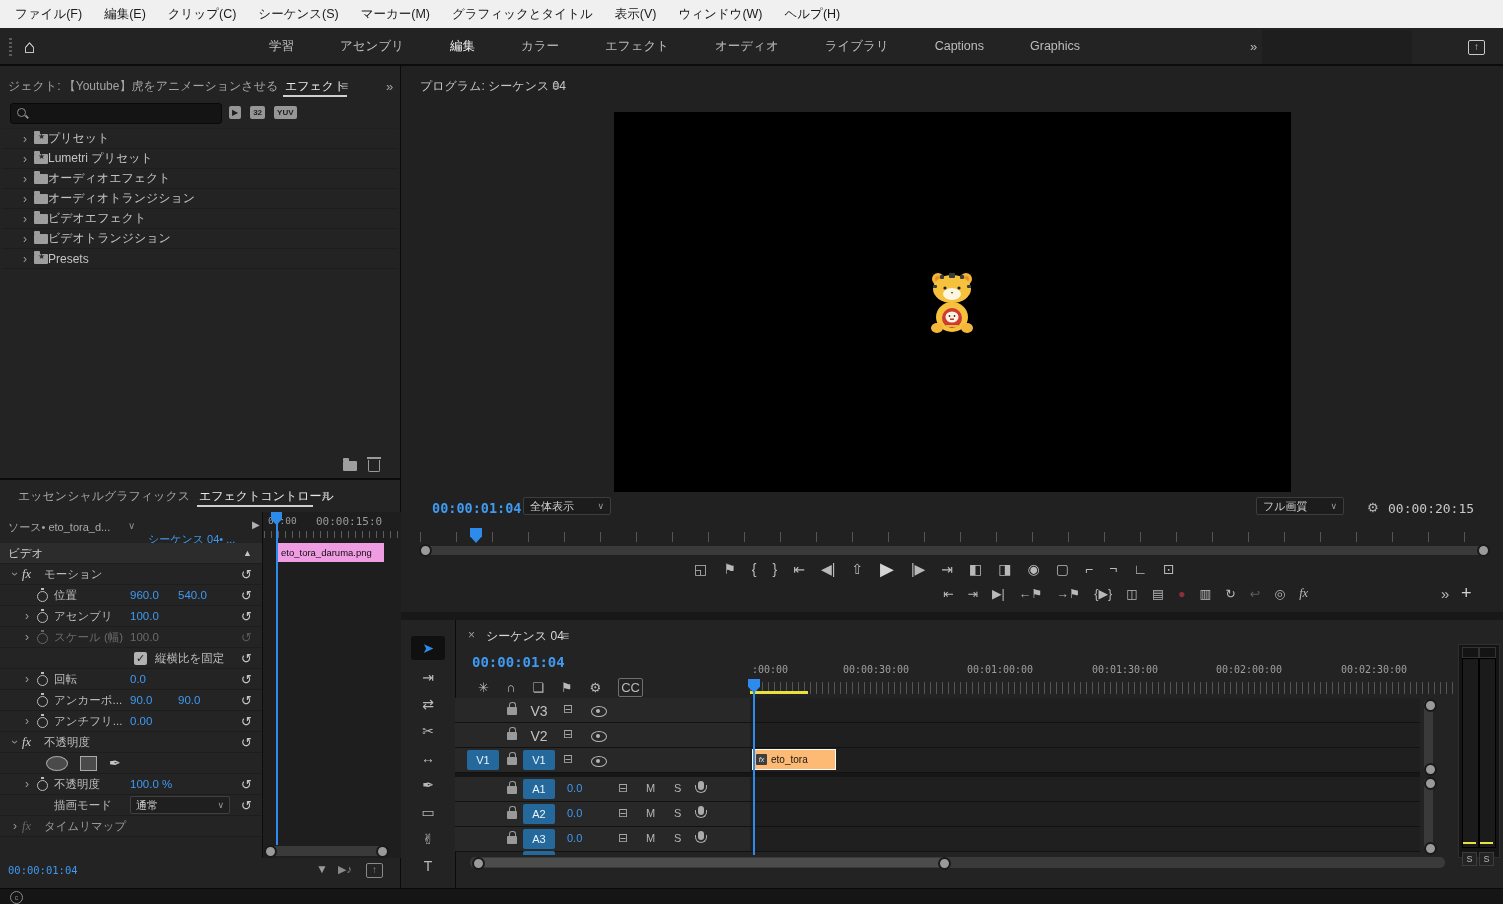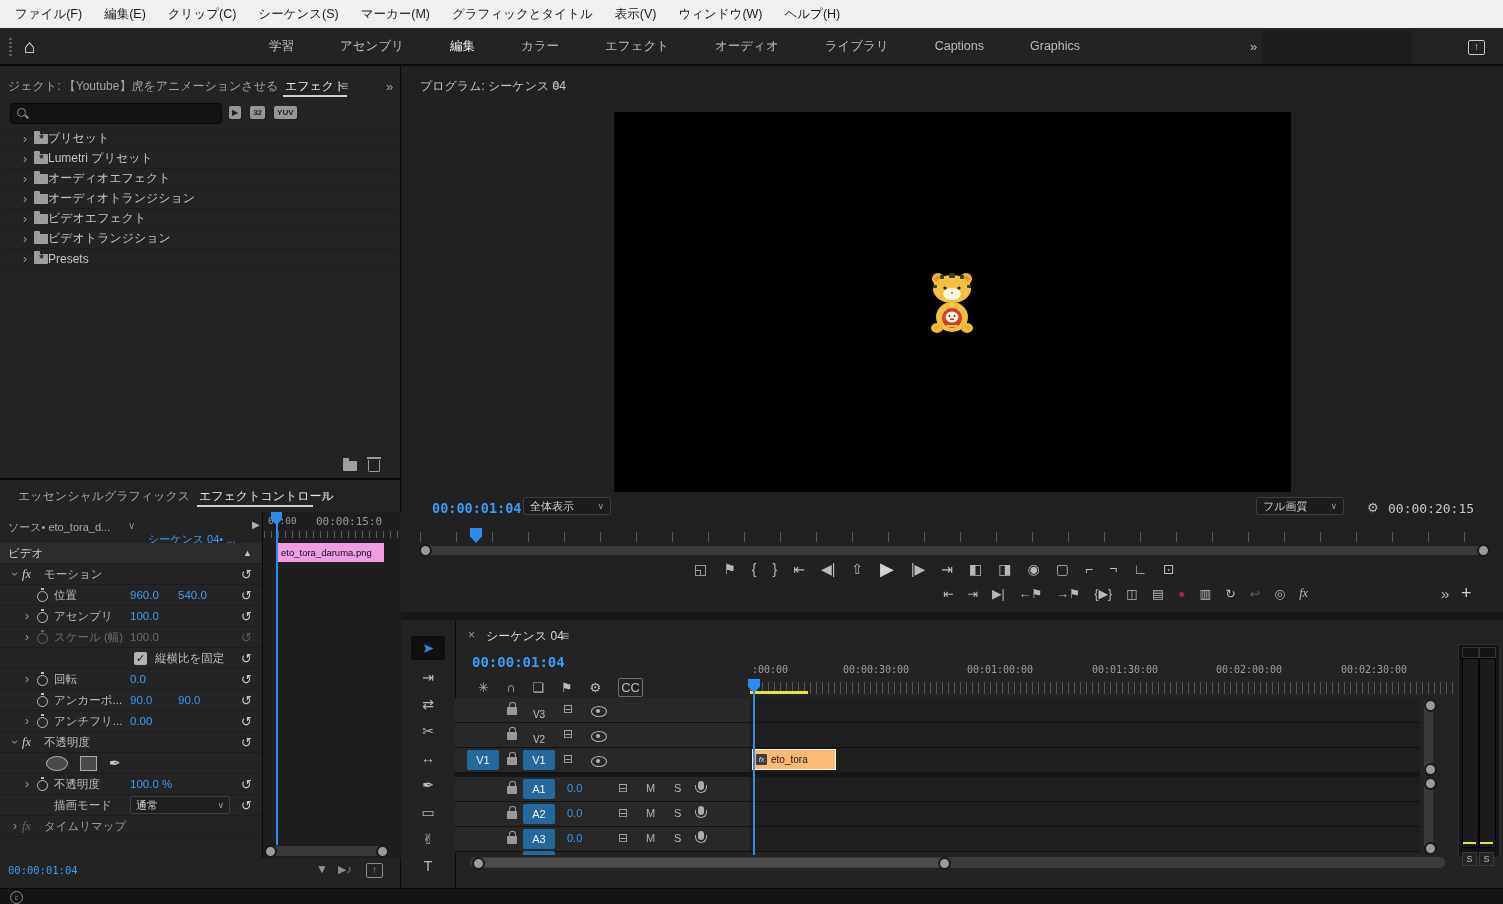--- a/index.html
+++ b/index.html
@@ -105,21 +105,21 @@
   .li.blue{color:#3f9af2;}
   .li.boxed{border:1px solid #6f6f6f;font-size:8px;padding:1px 2px;border-radius:2px;color:#9a9a9a;}
   .rlabel{position:absolute;top:664px;font-size:10px;color:#9f9f9f;transform:translateX(-50%);font-family:"DejaVu Sans Mono",monospace;}
   #tl-rows{position:absolute;left:455px;top:698px;width:965px;}
   .trow{display:flex;height:24px;border-bottom:1px solid #121212;}
   .thd{width:295px;background:#282828;position:relative;flex:0 0 295px;}
   .tct{flex:1;background:#1f1f1f;position:relative;}
   .patch,.tbox{position:absolute;width:32px;height:20px;top:2px;border-radius:2px;background:#25699c;
                color:#eaf3fb;font-size:11px;display:flex;align-items:center;justify-content:center;}
   .patch{left:12px;} .tbox{left:68px;}
-  .tname{position:absolute;left:68px;width:32px;text-align:center;top:11px;color:#c2c2c2;font-size:10px;}
+  .tname{position:absolute;left:68px;width:32px;text-align:center;top:5px;color:#c2c2c2;font-size:14px;}
   .lock{position:absolute;left:52px;top:9px;width:10px;height:8px;background:#9a9a9a;border-radius:1px;}
   .lock::before{content:"";position:absolute;top:-5px;left:2px;width:5px;height:4px;border:1.5px solid #9a9a9a;border-bottom:none;border-radius:3px 3px 0 0;}
   .sync{position:absolute;font-size:12px;color:#a8a8a8;top:4px;}
   .eye{position:absolute;left:136px;top:8px;width:14px;height:9px;border:1px solid #b5b5b5;border-radius:50%;}
   .eye::after{content:"";position:absolute;left:4px;top:2px;width:4px;height:4px;background:#b5b5b5;border-radius:50%;}
   .vol{position:absolute;left:112px;top:5px;color:#3f9af2;font-size:11px;}
   .ms{position:absolute;top:5px;color:#b5b5b5;font-size:11px;}
   .mic{position:absolute;left:243px;top:4px;width:6px;height:9px;background:#ababab;border-radius:3px;}
   .mic::after{content:"";position:absolute;left:-3px;top:4px;width:10px;height:7px;border:1.5px solid #ababab;border-top:none;border-radius:0 0 6px 6px;}
   .clip{position:absolute;left:2px;top:1px;width:84px;height:21px;background:#fdba74;border:1px solid #fafafa;

